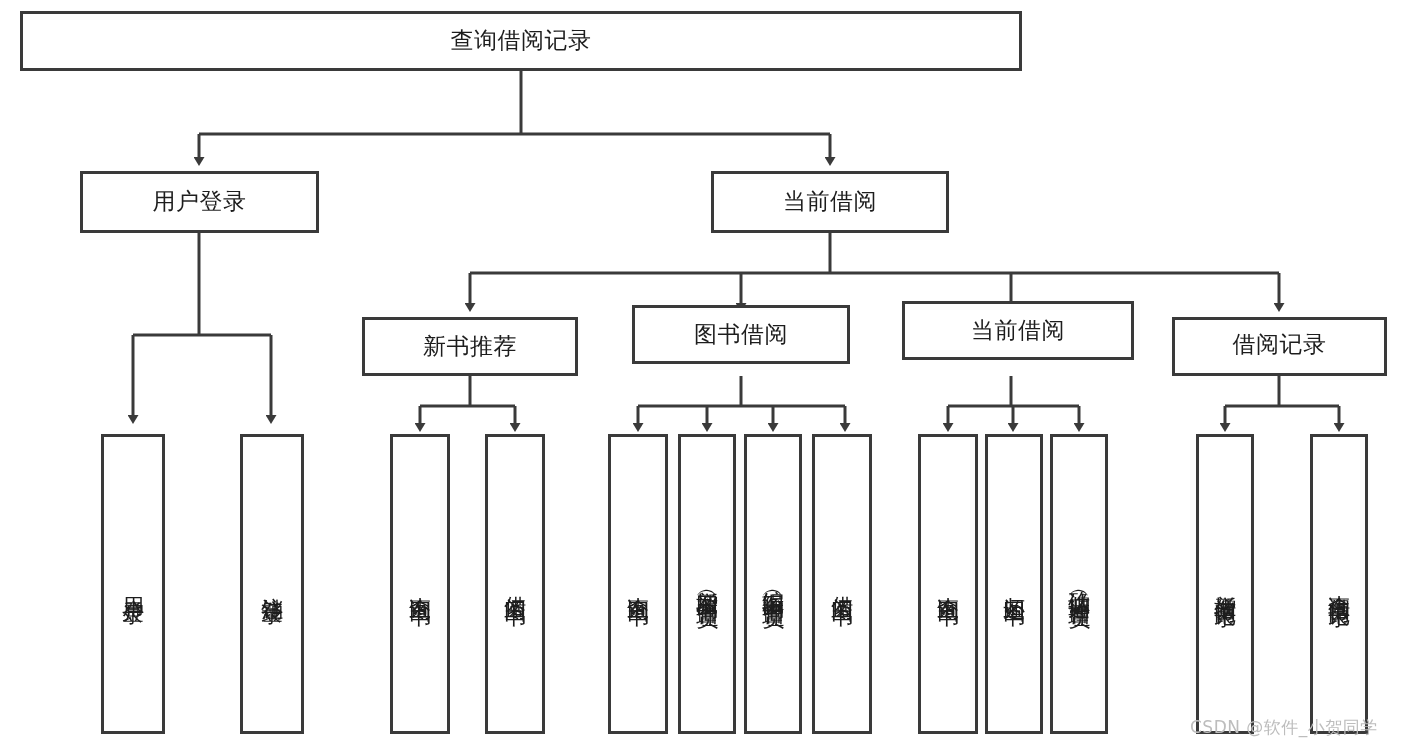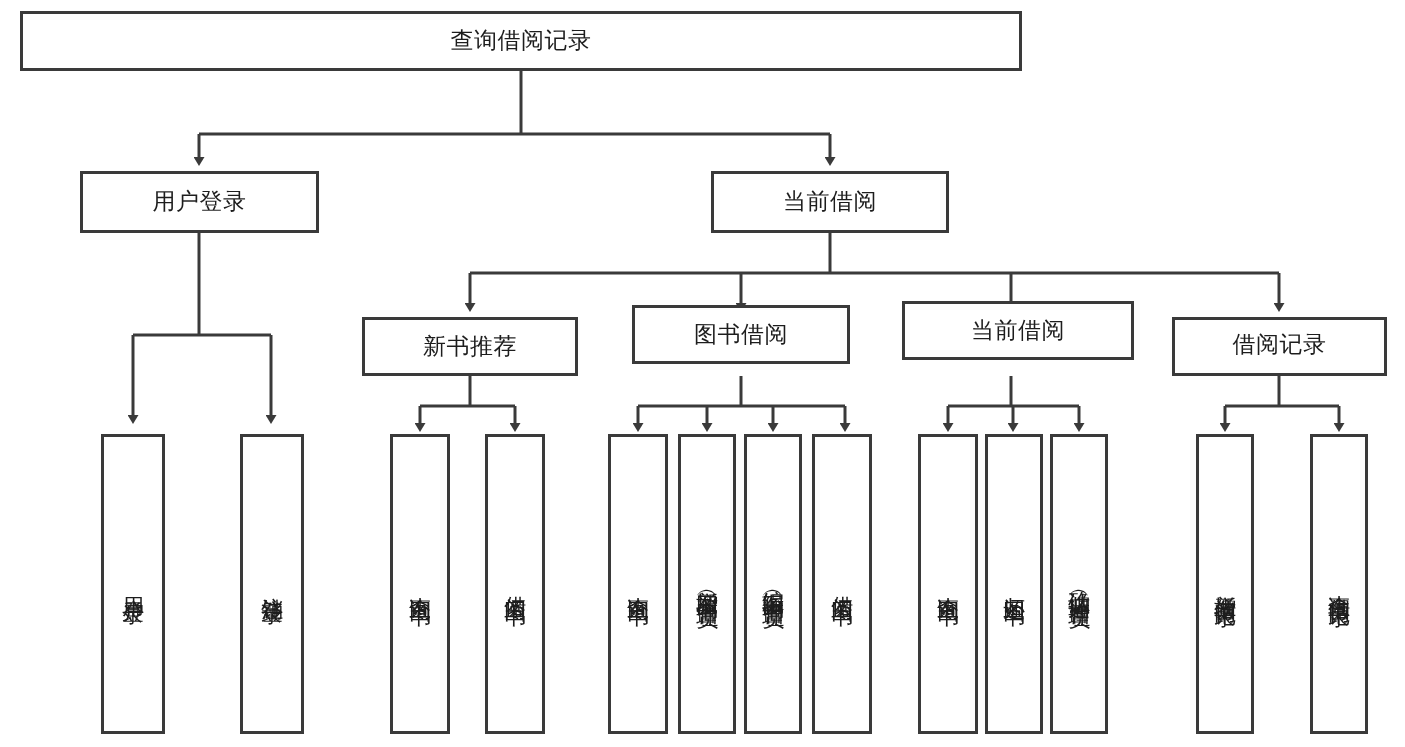--- a/index.html
+++ b/index.html
@@ -129,14 +129,15 @@
     <span class="lbl">确认归还（管理员）</span>
   </div>
 
   <div class="node vert" style="left:1196px;top:434px;width:58px;height:300px;">
     <span class="lbl">新增借阅记录</span>
   </div>
   <div class="node vert" style="left:1310px;top:434px;width:58px;height:300px;">
     <span class="lbl">查询借阅记录</span>
   </div>
 
+  <div class="watermark" style="left:1190px;top:716px;">CSDN @软件_小贺同学</div>
 
 </div>
 
 </body></html>

